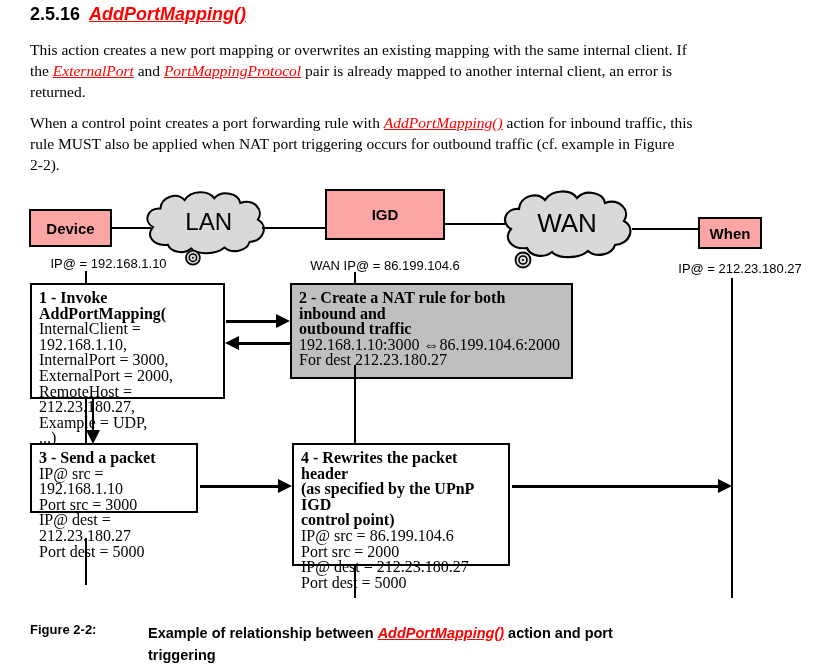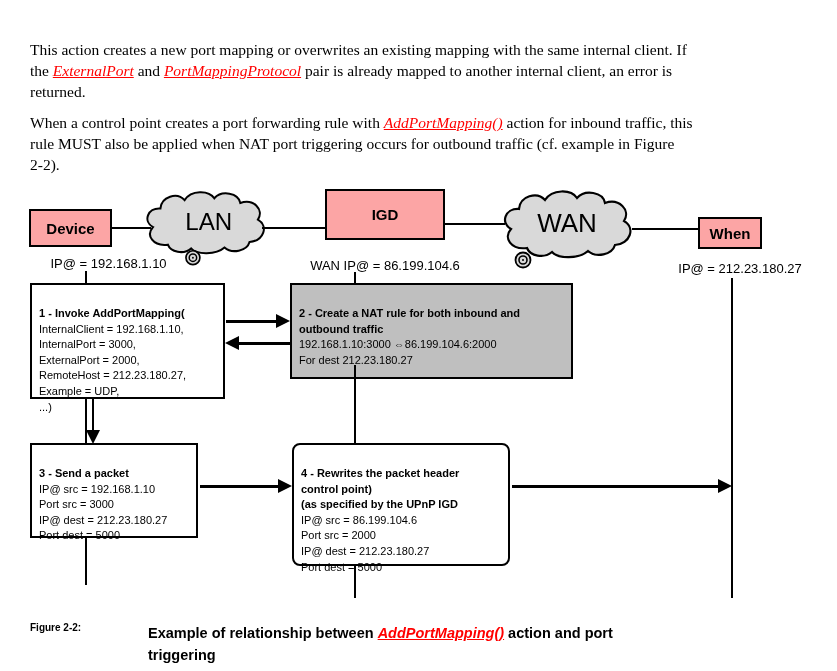--- a/index.html
+++ b/index.html
@@ -7,46 +7,49 @@
   
   .h1{position:absolute;left:30px;top:4px;font-family:"Liberation Sans",sans-serif;font-size:18px;font-weight:bold;white-space:nowrap;}
   .h1 .num{color:#000;margin-right:9px;}
   .rlink{color:#ff0000;text-decoration:underline;cursor:pointer;}
   .it{font-style:italic;}
   
   .para{position:absolute;left:30px;width:786px;font-family:"Liberation Serif",serif;font-size:15.5px;line-height:21px;color:#000;}
   
   .node{position:absolute;box-sizing:border-box;border:2px solid #000;background:#fca5a5;display:flex;align-items:center;justify-content:center;font-family:"Liberation Sans",sans-serif;font-weight:bold;font-size:15px;}
   
-  .bx{position:absolute;box-sizing:border-box;border:2px solid #000;background:#fff;font-family:Liberation Sans, sans-serif;font-size:11px;line-height:15.6px;padding:21px 7px;}
+  .bx{position:absolute;box-sizing:border-box;border:2px solid #000;background:#fff;font-family:Liberation Serif, serif;font-size:16px;line-height:15.6px;padding:5px 7px;}
   .bx .bt{font-weight:bold;}
   
   .hl{position:absolute;background:#000;height:2px;}
   .hl3{position:absolute;background:#000;height:3px;}
   .vl{position:absolute;background:#000;width:2px;}
   
   .ar{position:absolute;width:0;height:0;}
   .ar-r{border-top:7px solid transparent;border-bottom:7px solid transparent;border-left:14px solid #000;}
   .ar-l{border-top:7px solid transparent;border-bottom:7px solid transparent;border-right:14px solid #000;}
   .ar-d{border-left:7px solid transparent;border-right:7px solid transparent;border-top:14px solid #000;}
   
   .iplab{position:absolute;font-family:"Liberation Sans",sans-serif;font-size:13px;text-align:center;white-space:nowrap;}
   
   .cloud{position:absolute;overflow:visible;}
   .cloud path{fill:#d9d9d9;stroke:#000;stroke-width:2.2;}
   .cloud text{font-family:"Liberation Sans",sans-serif;font-size:26px;fill:#000;}
   
-  .cap-label{position:absolute;left:30px;top:622px;font-family:"Liberation Sans",sans-serif;font-size:10px;font-weight:bold;}
+  .cap-label{position:absolute;left:30px;top:622px;font-family:"Liberation Sans",sans-serif;font-size:13px;font-weight:bold;}
   .cap-text{position:absolute;left:148px;top:622px;width:620px;font-family:"Liberation Sans",sans-serif;font-size:14.5px;font-weight:bold;line-height:22px;}
 </style>
 </head>
 <body>
 
 <div class="page">
 
+  <div class="h1">
+    <span class="num">2.5.16</span><a class="rlink it">AddPortMapping()</a>
+  </div>
 
   <div class="para" style="top:39px;">
     <span>This action creates a new port mapping or overwrites an existing mapping with the same internal client. If</span><br>
     <span>the </span><a class="rlink it">ExternalPort</a><span> and </span><a class="rlink it">PortMappingProtocol</a><span> pair is already mapped to another internal client, an error is</span><br>
     <span>returned.</span>
   </div>
 
   <div class="para" style="top:112px;">
     <span>When a control point creates a port forwarding rule with </span><a class="rlink it">AddPortMapping()</a><span> action for inbound traffic, this</span><br>
     <span>rule MUST also be applied when NAT port triggering occurs for outbound traffic (cf. example in Figure</span><br>
@@ -120,32 +123,32 @@
 
   <div class="hl3" style="left:226px;top:320px;width:52px;"></div>
   <div class="ar ar-r" style="left:276px;top:314px;"></div>
   <div class="hl3" style="left:238px;top:342px;width:52px;"></div>
   <div class="ar ar-l" style="left:225px;top:336px;"></div>
 
   <div class="vl" style="left:85px;top:398px;height:45px;"></div>
   <div class="vl" style="left:92px;top:398px;height:34px;"></div>
   <div class="ar ar-d" style="left:86px;top:430px;"></div>
 
-  <div class="bx" style="left:30px;top:443px;width:168px;height:95px;">
+  <div class="bx" style="left:30px;top:443px;width:168px;height:70px;">
     <div class="bt">3 - Send a packet</div>
     <div>IP@ src = 192.168.1.10</div>
     <div>Port src = 3000</div>
     <div>IP@ dest = 212.23.180.27</div>
     <div>Port dest = 5000</div>
   </div>
 
-  <div class="bx" style="left:292px;top:443px;width:218px;height:123px;border-radius:8px;">
+  <div class="bx" style="left:292px;top:443px;width:218px;height:123px;">
     <div class="bt">4 - Rewrites the packet header</div>
+    <div class="bt">(as specified by the UPnP IGD</div>
     <div class="bt">control point)</div>
-    <div class="bt">(as specified by the UPnP IGD</div>
     <div>IP@ src = 86.199.104.6</div>
     <div>Port src = 2000</div>
     <div>IP@ dest = 212.23.180.27</div>
     <div>Port dest = 5000</div>
   </div>
 
   <div class="hl3" style="left:200px;top:485px;width:80px;"></div>
   <div class="ar ar-r" style="left:278px;top:479px;"></div>
 
   <div class="hl3" style="left:512px;top:485px;width:207px;"></div>

